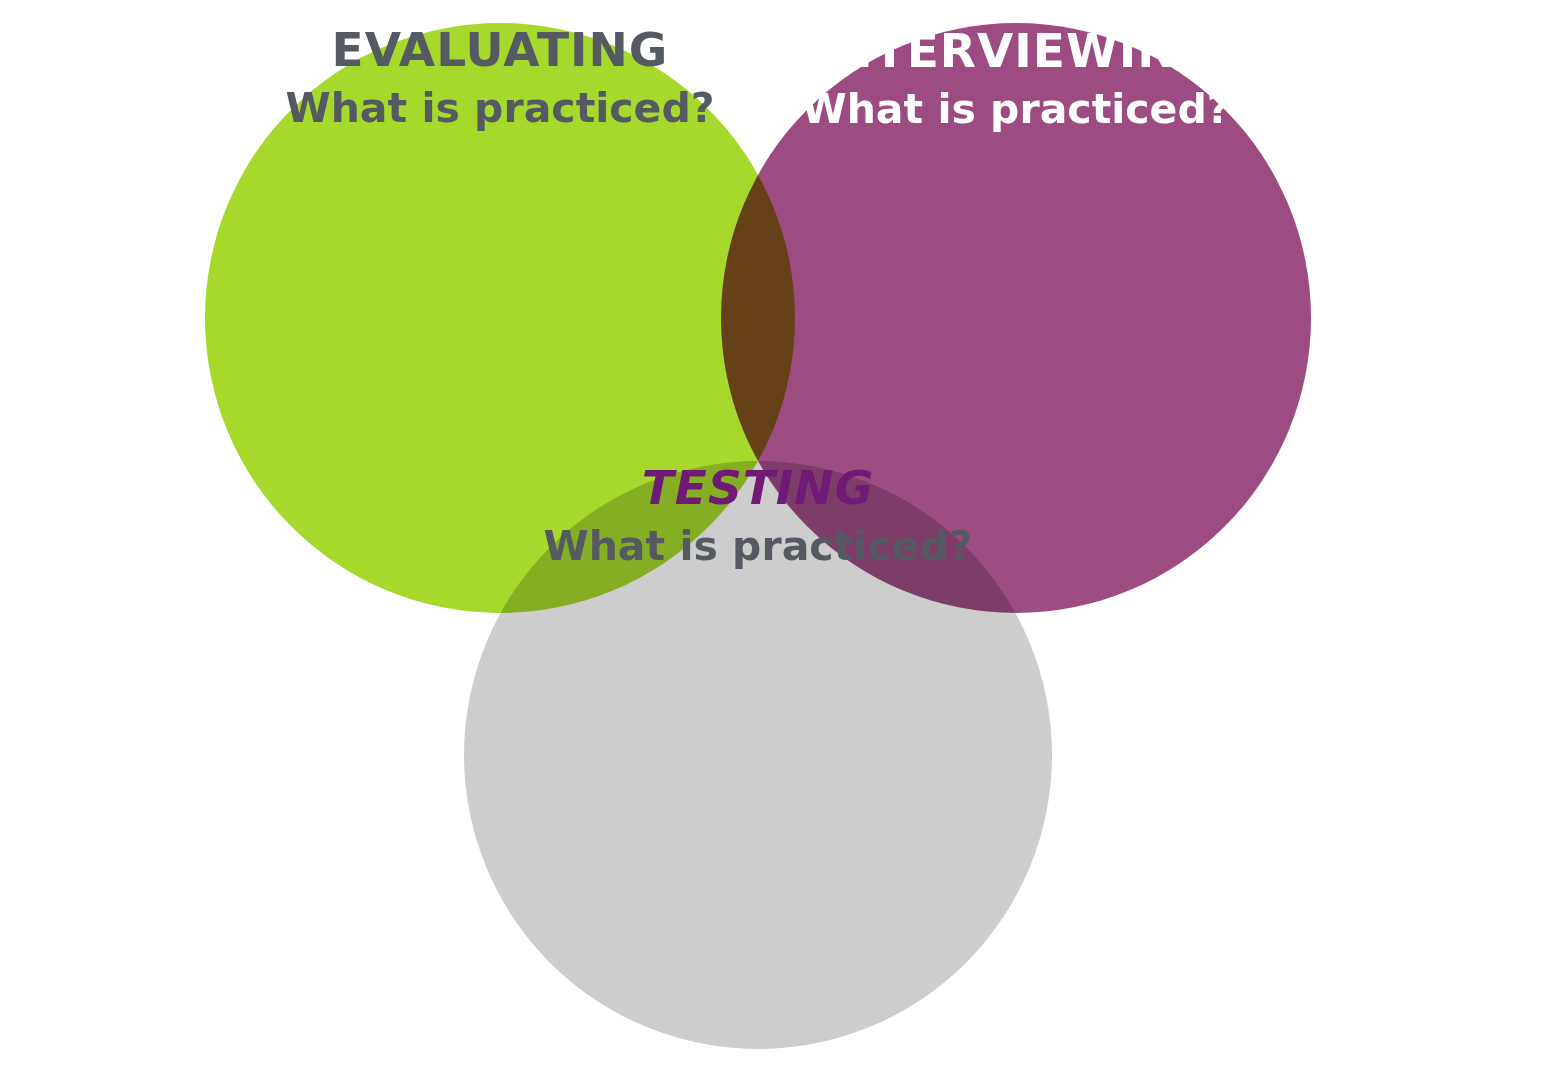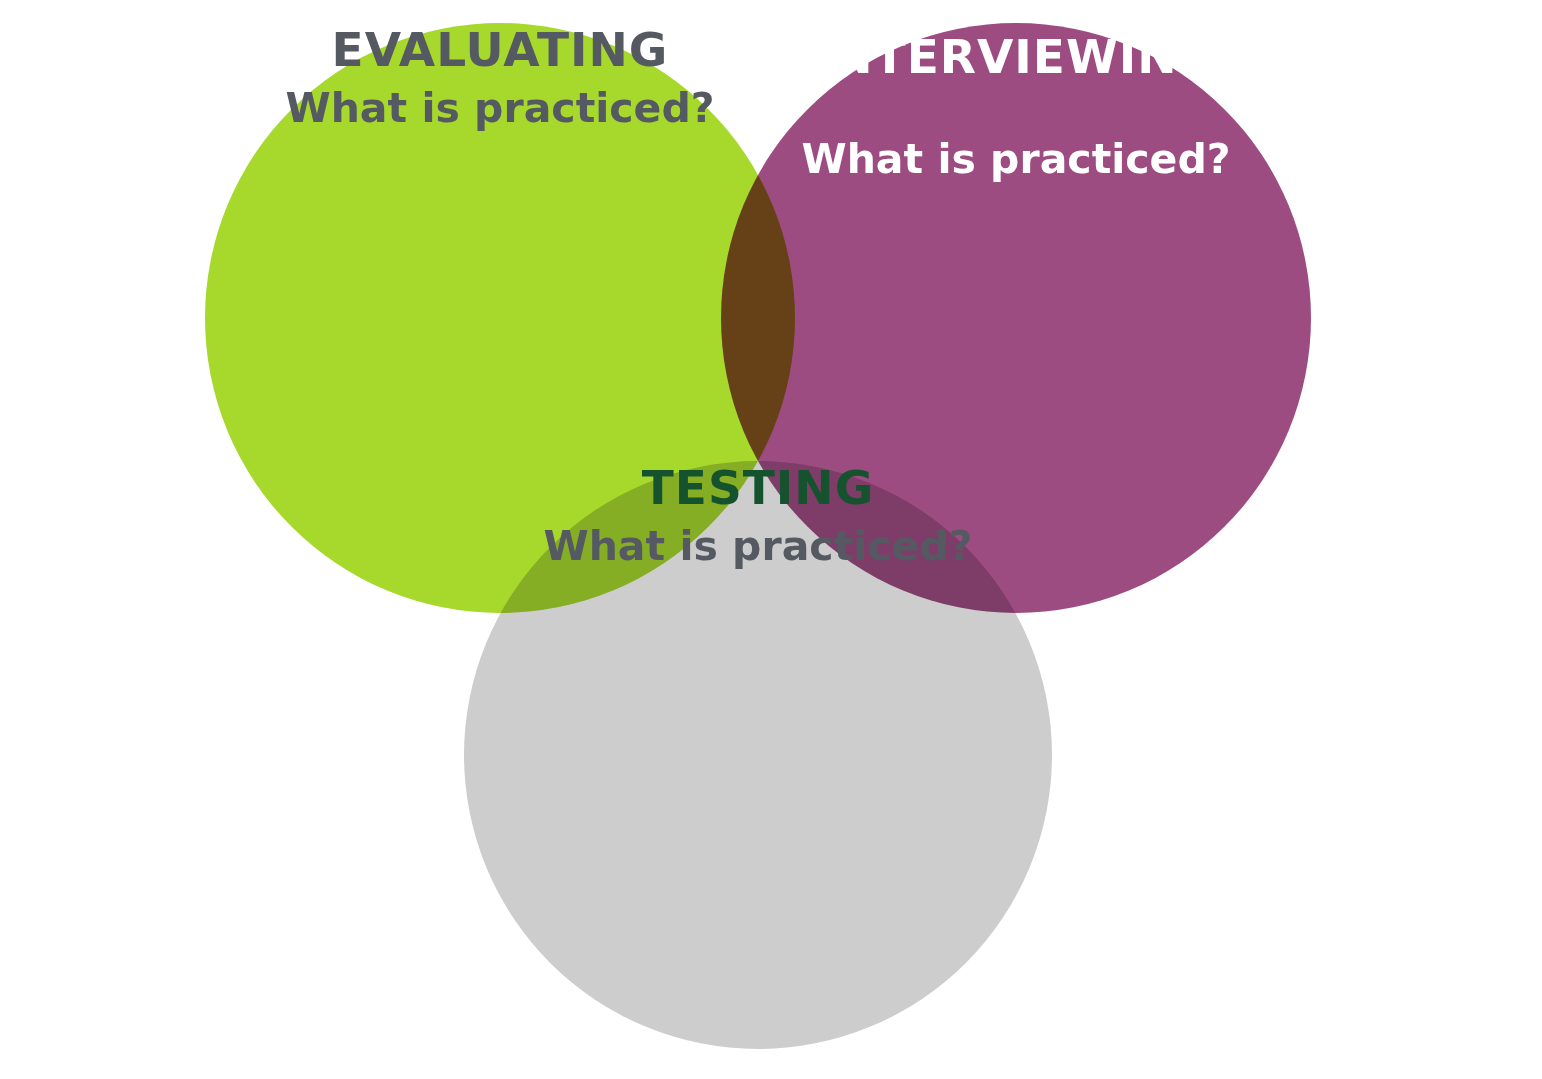--- a/index.html
+++ b/index.html
@@ -47,24 +47,23 @@
     pointer-events: none;
   }
   .label-evaluating {
     left: 205px;
     top: 23px;
     width: 590px;
     height: 590px;
   }
   .label-interviewing {
     left: 721px;
-    top: 30px;
+    top: 24px;
     width: 590px;
     height: 590px;
-    gap: 44px;
   }
   .label-testing {
     left: 464px;
     top: 461px;
     width: 588px;
     height: 588px;
   }
   .circle-title {
     font-size: 47px;
     font-weight: 700;
@@ -95,17 +94,17 @@
     <div class="circle-title" style="color: rgb(85, 90, 98);">EVALUATING</div>
     <div class="circle-subtitle" style="color: rgb(85, 90, 98);">What is practiced?</div>
   </div>
 
   <div class="label label-interviewing">
     <div class="circle-title" style="color: rgb(255, 255, 255);">INTERVIEWING</div>
     <div class="circle-subtitle" style="color: rgb(255, 255, 255);">What is practiced?</div>
   </div>
 
   <div class="label label-testing">
-    <div class="circle-title" style="color: #14532d;">TESTING</div>
+    <div class="circle-title" style="color: #701a75; font-style: italic;">TESTING</div>
     <div class="circle-subtitle" style="color: rgb(85, 90, 98);">What is practiced?</div>
   </div>
 
 </div>
 
 </body></html>

